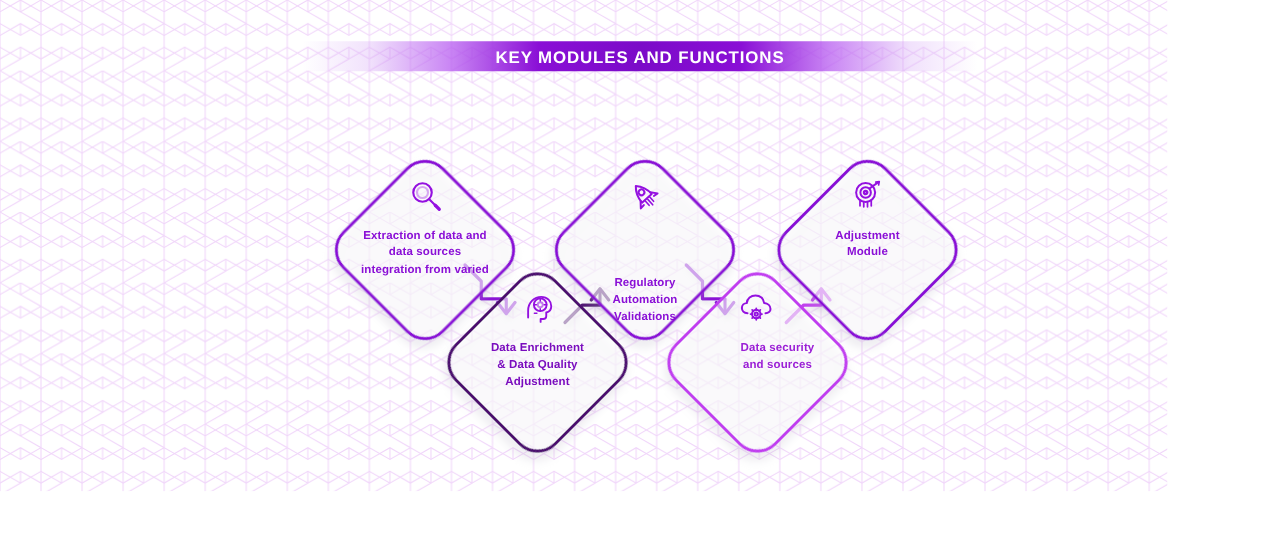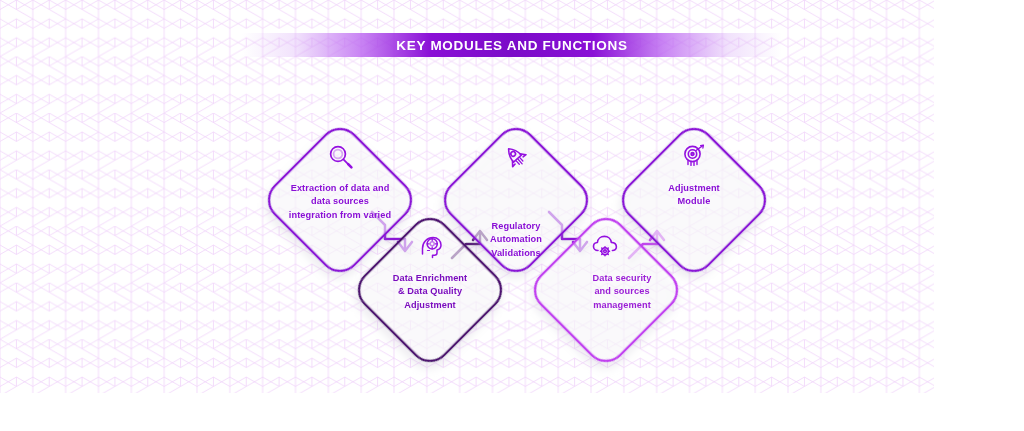--- a/index.html
+++ b/index.html
@@ -230,21 +230,20 @@
 
   <div class="node-label" style="left:441px; top:182px;margin-top:38px;">
     <div>Regulatory</div>
     <div>Automation</div>
     <div>Validations</div>
   </div>
 
   <div class="node-label magenta" style="left:547px; top:272px;">
     <div>Data security</div>
     <div>and sources</div>
-    <div>management</div>
   </div>
 
   <div class="node-label" style="left:619px; top:182px;">
     <div>Adjustment</div>
     <div>Module</div>
   </div>
 
 </div>
 
 </body></html>

